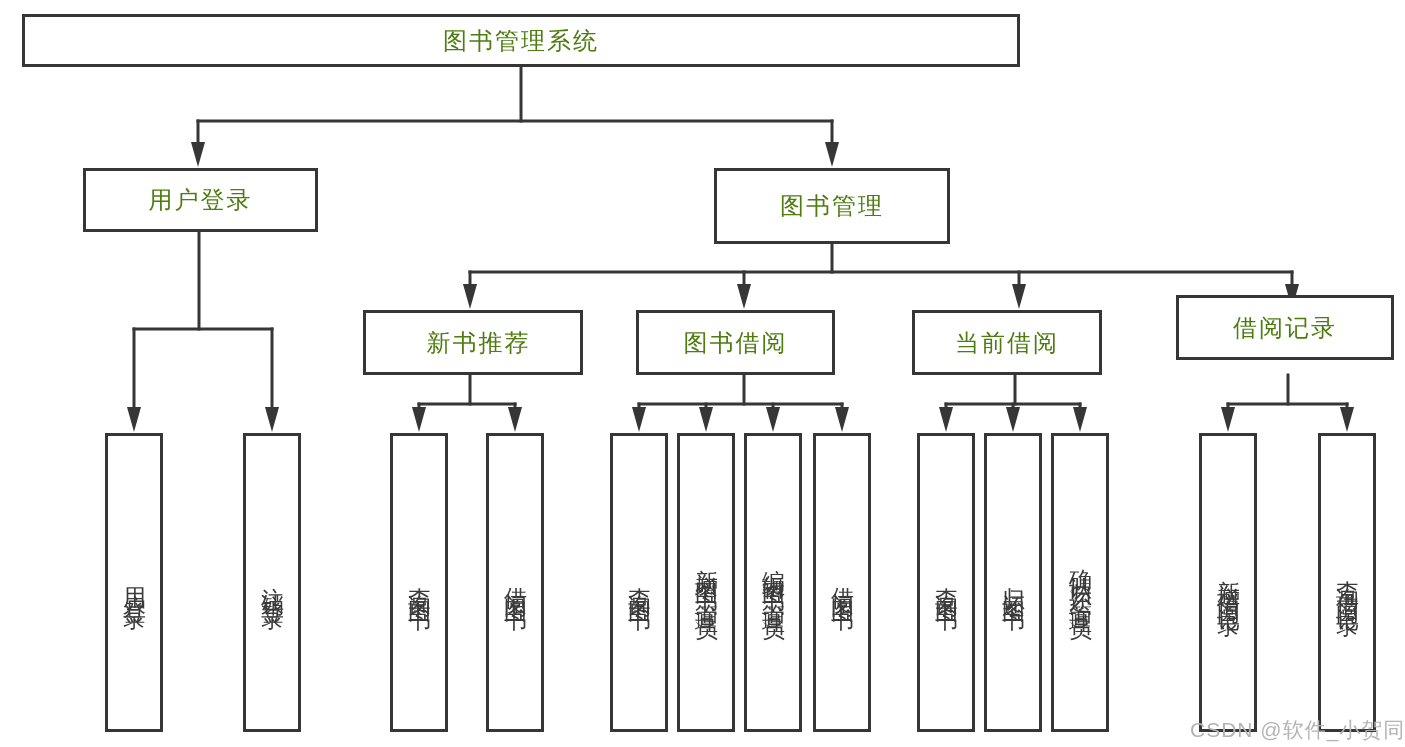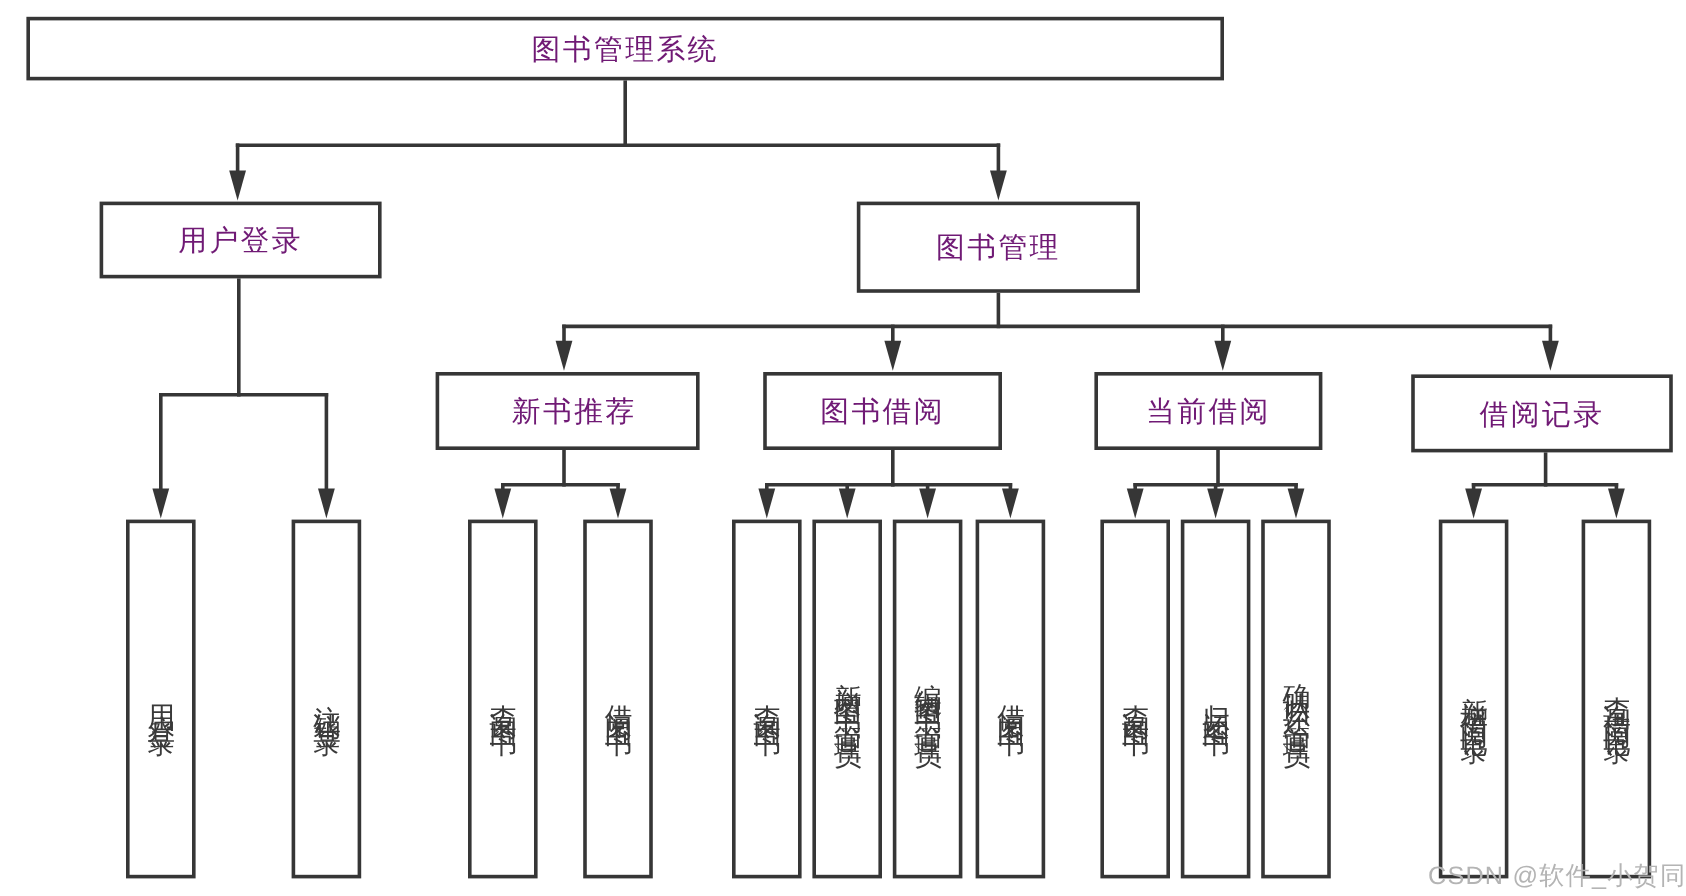--- a/index.html
+++ b/index.html
@@ -26,38 +26,38 @@
     box-sizing: border-box;
     border: 3px solid #363636;
     background: #ffffff;
     display: flex;
     align-items: center;
     justify-content: center;
   }
   .hlabel {
     font-size: 24px;
     letter-spacing: 2px;
-    color: #701a75;
+    color: #4d7c0f;
     white-space: nowrap;
   }
   .vlabel {
     writing-mode: vertical-rl;
     font-size: 23px;
     line-height: 1.3;
     letter-spacing: 7px;
     color: #3a3a3a;
     white-space: nowrap;
   }
   .root-box   { left: 22px;  top: 14px;  width: 998px; height: 53px; }
   .l1-a       { left: 83px;  top: 168px; width: 235px; height: 64px; }
   .l1-b       { left: 714px; top: 168px; width: 236px; height: 76px; }
   .l2-0       { left: 363px; top: 310px; width: 220px; height: 65px; padding-left: 11px; }
   .l2-1       { left: 636px; top: 310px; width: 199px; height: 65px; }
   .l2-2       { left: 912px; top: 310px; width: 190px; height: 65px; }
-  .l2-3       { left: 1176px;top: 312px; width: 218px; height: 65px; }
+  .l2-3       { left: 1176px;top: 295px; width: 218px; height: 65px; }
   .leaf       { top: 433px; width: 58px; height: 299px; }
   .leaf-0  { left: 105px; }
   .leaf-1  { left: 243px; }
   .leaf-2  { left: 390px; }
   .leaf-3  { left: 486px; }
   .leaf-4  { left: 610px; }
   .leaf-5  { left: 677px; }
   .leaf-6  { left: 744px; }
   .leaf-7  { left: 813px; }
   .leaf-8  { left: 917px; }

